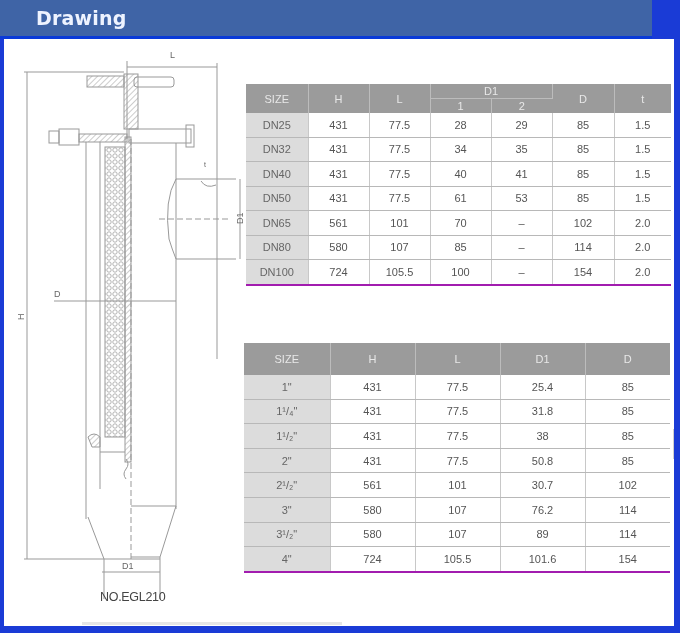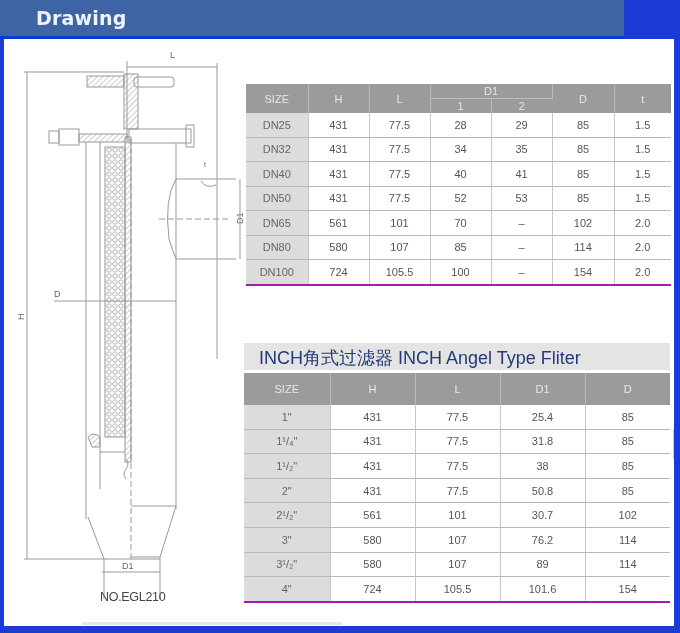--- a/index.html
+++ b/index.html
@@ -6,20 +6,21 @@
   body {
     width: 680px; height: 633px; overflow: hidden;
     font-family: "Liberation Sans", sans-serif;
     background: #1a3bd6;
     position: relative;
   }
   .titlebar {
     position: absolute; left: 0; top: 0; width: 624px; height: 36px;
     background: #3f64a6;
     border-bottom: 3px solid #0a3ad8;
+    padding-left: 28px;
   }
   .titlebar .title {
     position: absolute; left: 36px; top: 7px;
     color: #eef3ff; font-size: 19px; font-weight: bold;
     font-family: "DejaVu Sans", sans-serif;
     letter-spacing: 0.2px;
   }
   .panel {
     position: absolute; left: 4px; top: 39px; width: 670px; height: 587px;
     background: #ffffff;
@@ -212,21 +213,21 @@
           <td>77.5</td>
           <td>40</td>
           <td>41</td>
           <td>85</td>
           <td>1.5</td>
         </tr>
         <tr>
           <td class="size">DN50</td>
           <td>431</td>
           <td>77.5</td>
-          <td>52</td>
+          <td>61</td>
           <td>53</td>
           <td>85</td>
           <td>1.5</td>
         </tr>
         <tr>
           <td class="size">DN65</td>
           <td>561</td>
           <td>101</td>
           <td>70</td>
           <td>–</td>
@@ -249,21 +250,20 @@
           <td>100</td>
           <td>–</td>
           <td>154</td>
           <td>2.0</td>
         </tr>
       </tbody>
     </table>
   </div>
 
   <div class="tbl-wrap inch" style="left:240px; top:304px; width:426px;">
-    <div class="tbl-title">INCH角式过滤器 INCH Angel Type Fliter</div>
     <table>
       <colgroup>
         <col style="width:86px">
           <col style="width:85px">
           <col style="width:85px">
           <col style="width:85px">
           <col>
       </colgroup>
       <thead>
         <tr>

